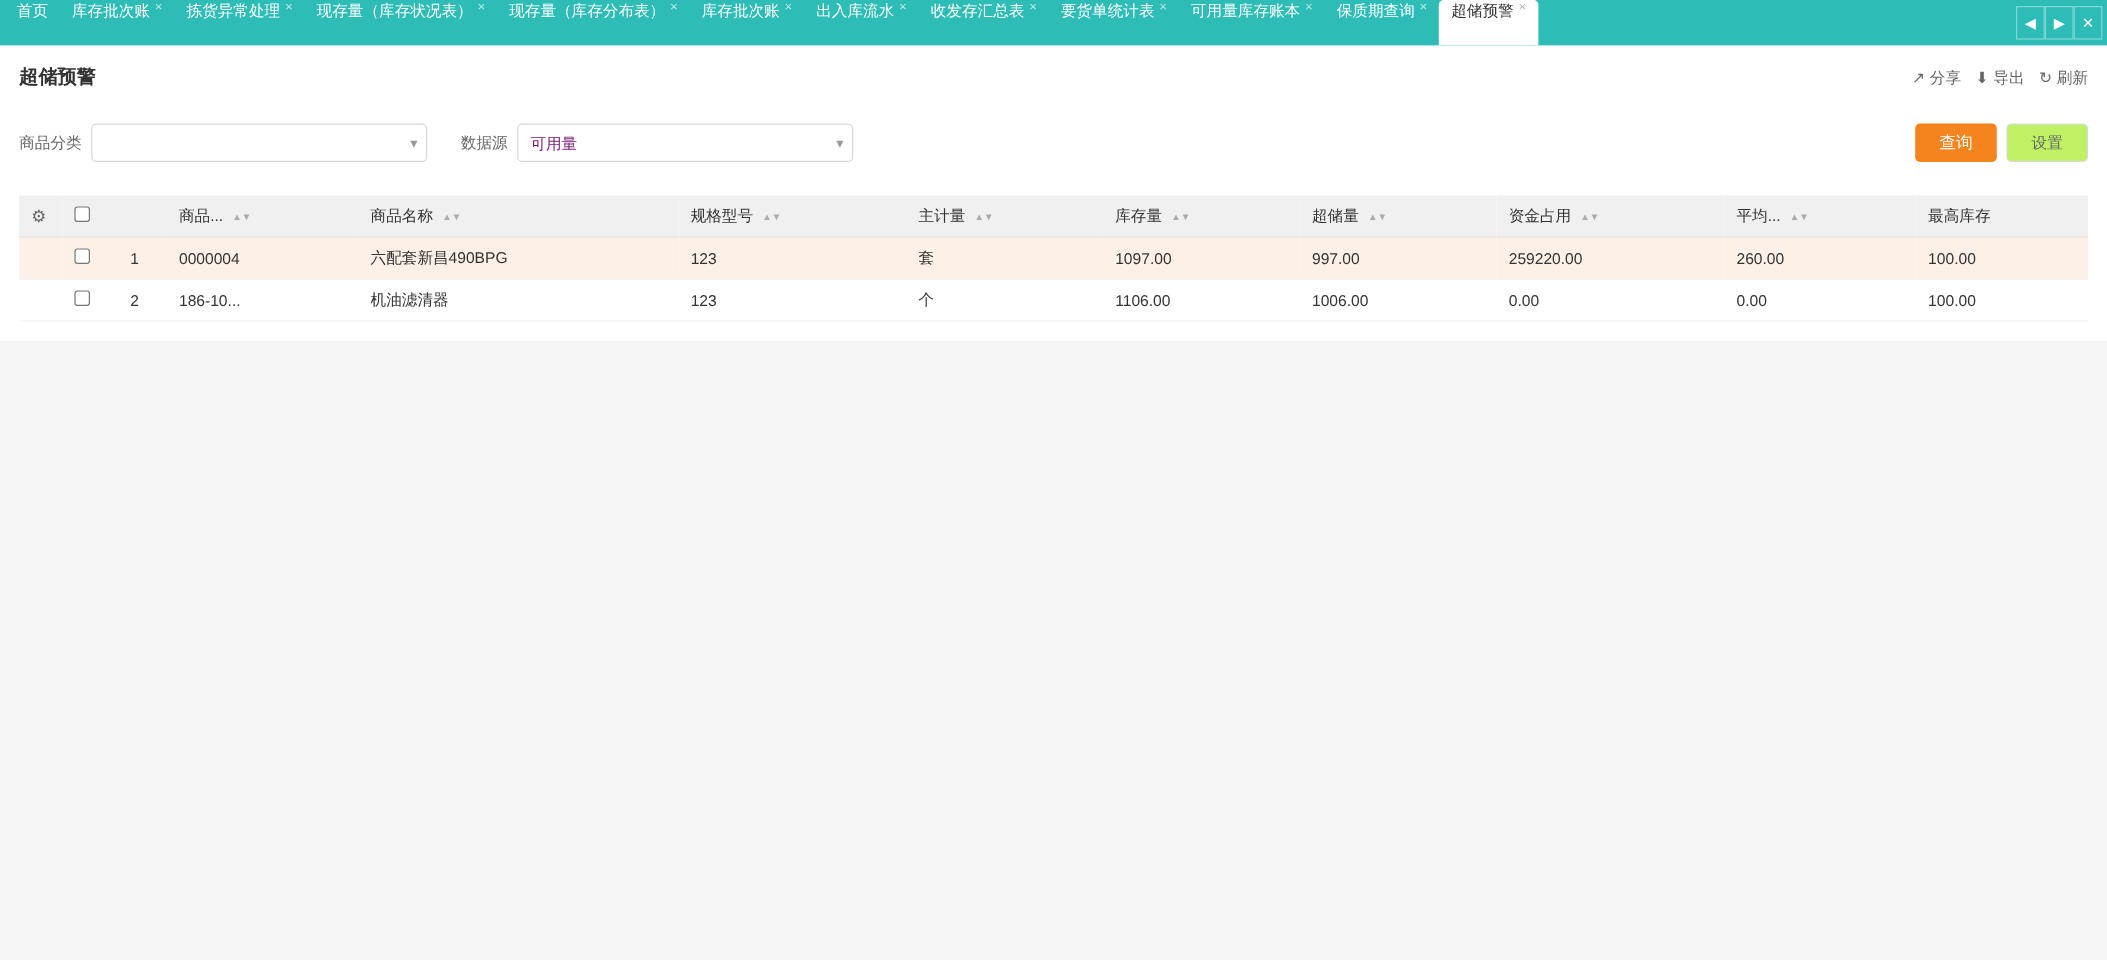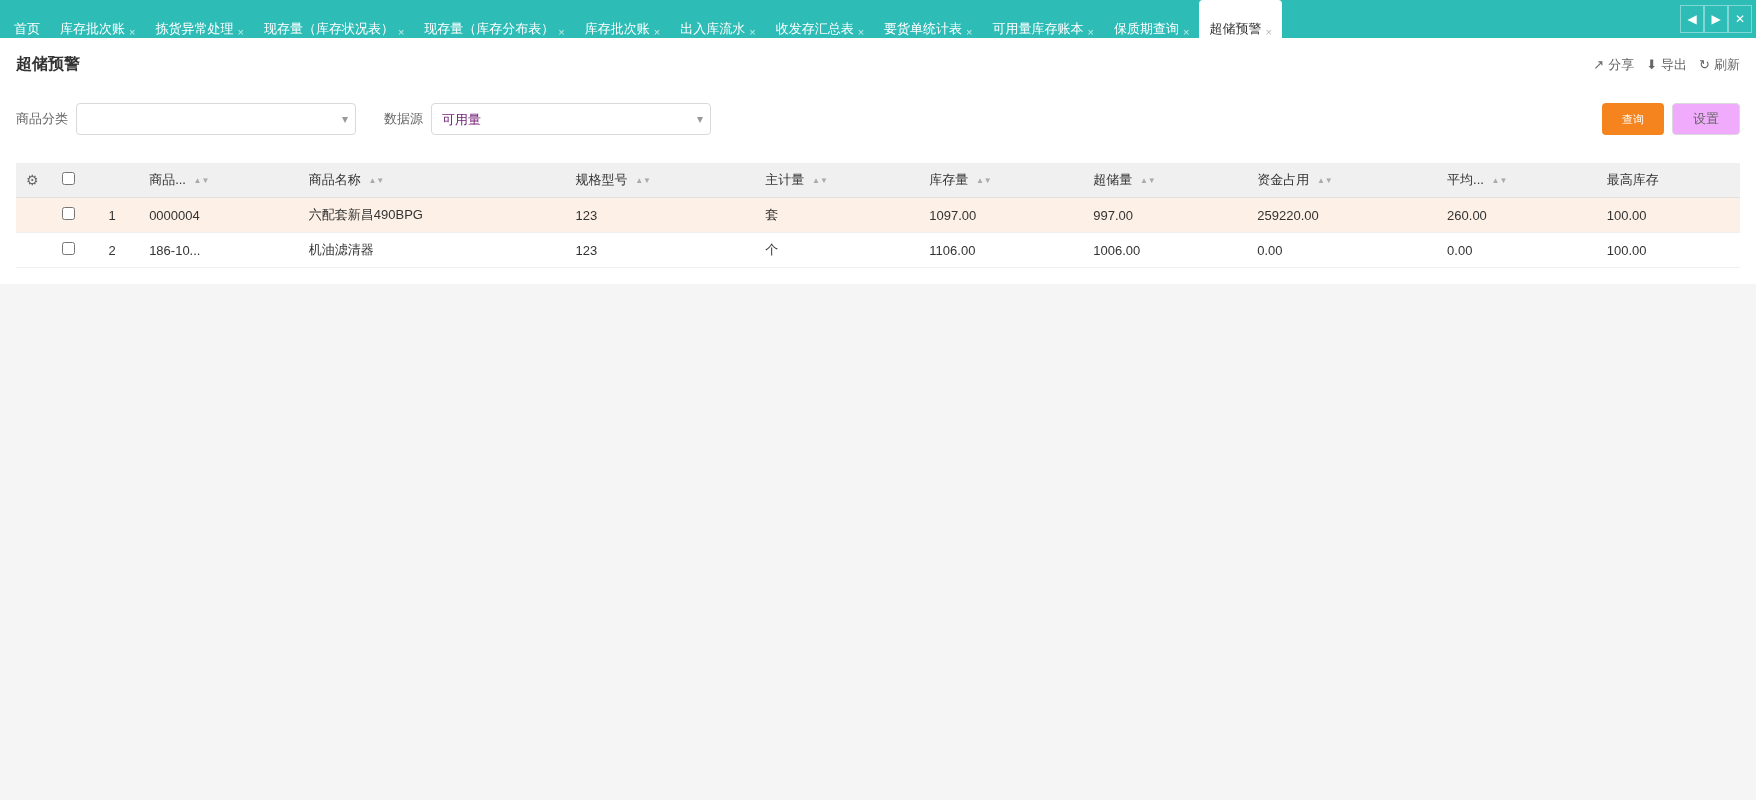--- a/index.html
+++ b/index.html
@@ -12,21 +12,21 @@
       align-items: center;
       height: 38px;
       padding: 0 4px;
       overflow: hidden;
     }
     .topbar-item {
       color: #fff;
       padding: 0 10px;
       height: 38px;
       display: flex;
-      align-items: flex-end;
+      align-items: flex-start;
       white-space: nowrap;
       cursor: pointer;
       font-size: 13px;
       position: relative;
     }
     .topbar-item.active {
       background: #fff;
       color: #333;
       border-radius: 4px 4px 0 0;
     }
@@ -133,25 +133,25 @@
       pointer-events: none;
       font-size: 12px;
     }
     .btn-query {
       background: #f5841f;
       color: #fff;
       border: none;
       padding: 6px 20px;
       border-radius: 4px;
       cursor: pointer;
-      font-size: 11px;
+      font-size: 14px;
       height: 32px;
     }
     .btn-settings {
-      background: #f0abfc;
+      background: #bef264;
       color: #666;
       border: 1px solid #d9d9d9;
       padding: 6px 20px;
       border-radius: 4px;
       cursor: pointer;
       font-size: 13px;
       height: 32px;
     }
     .filter-right {
       margin-left: auto;

